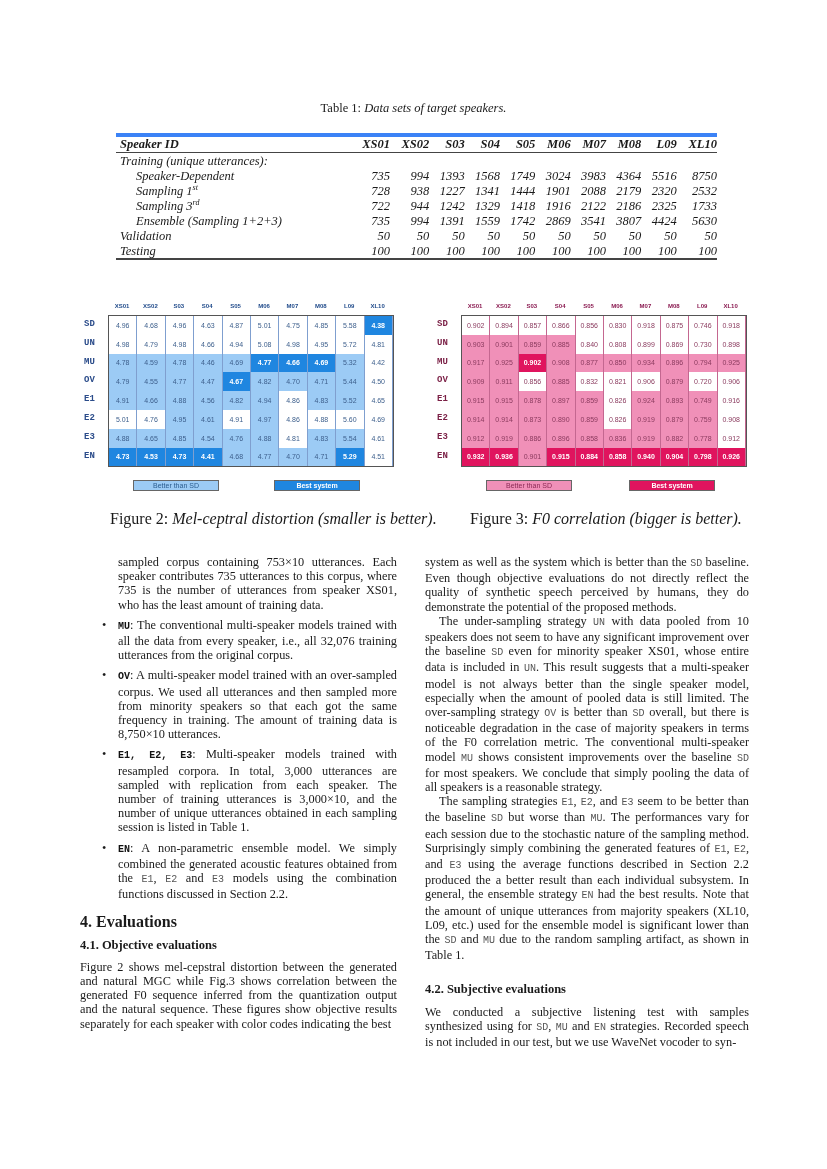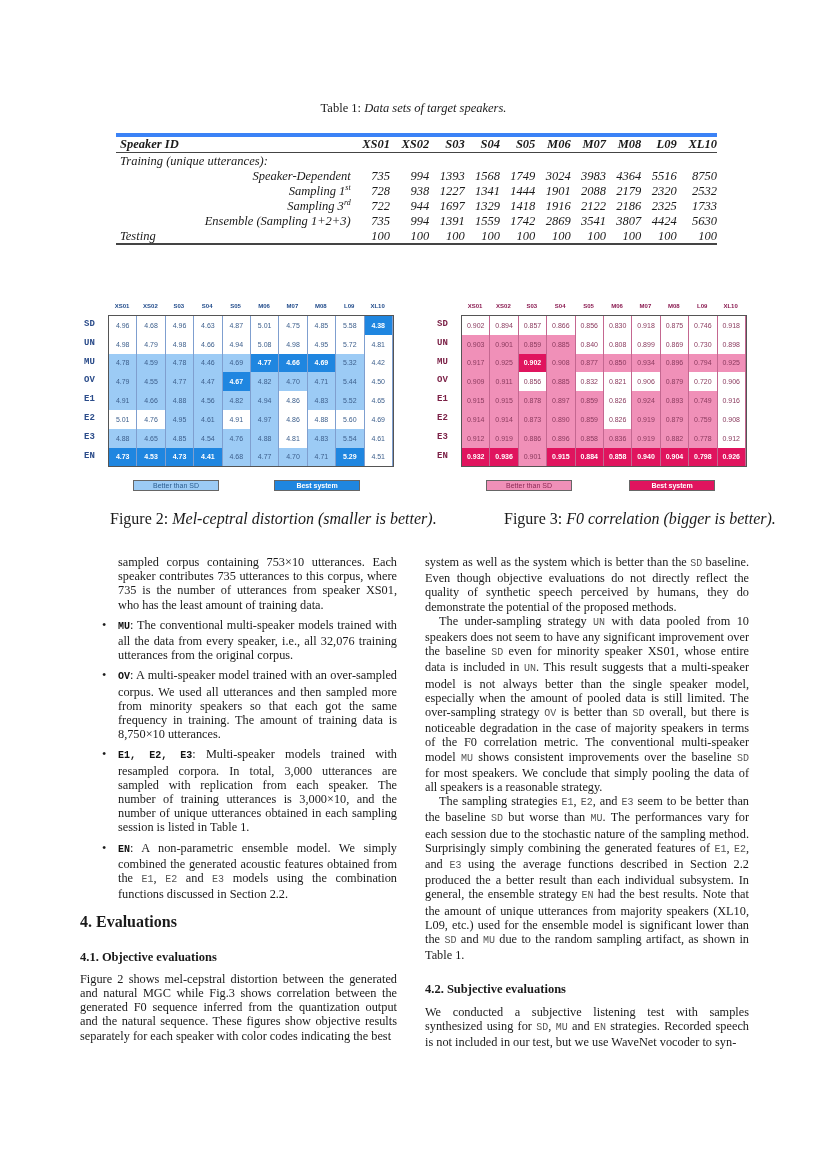--- a/index.html
+++ b/index.html
@@ -11,21 +11,21 @@
   
   #t1cap { position:absolute; top:101px; left:0; width:827px; text-align:center; font-size:12.5px; }
   #t1cap i { font-style:italic; }
   #t1 { position:absolute; top:133px; left:116px; width:601px; border-collapse:collapse; font-size:12.5px; }
   #t1 { border-top:4px solid #3b82f6;font-style:italic; }
   #t1 thead tr { border-top:1px solid #444; }
   #t1 th { font-weight:bold; text-align:right; padding:0 0 0 0; height:15px; border-bottom:1px solid #444; }
   #t1 th.first { text-align:left; padding-left:4px; }
   #t1 td { text-align:right; height:15px; padding:0; line-height:14px; }
   #t1 td.lab { text-align:left; padding-left:4px; }
-  #t1 td.ind { padding-left:20px;text-align:right; }
+  #t1 td.ind { padding-left:20px; }
   #t1 tbody tr:last-child td { border-bottom:2px solid #444; }
   sup { font-size:8px; line-height:0; }
 
   
   .hm { position:absolute; top:300px; }
   .hm .colh { position:absolute; top:3px; font-family:"Liberation Sans", sans-serif; font-size:6px; font-weight:bold; text-align:center; width:28px; }
   .hm .rowh { position:absolute; left:0; font-family:"Liberation Mono", monospace; font-weight:bold; font-size:9px; width:18px; }
   .hm .grid { position:absolute; top:15px; left:24px; border:1px solid #555; display:grid; grid-template-columns:repeat(10, 28.4px); grid-template-rows:repeat(8, 18.8px); }
   .hm .cell { font-family:"Liberation Sans", sans-serif; font-size:7px; display:flex; align-items:center; justify-content:center; box-sizing:border-box; }
   .lg { position:absolute; height:11px; font-family:"Liberation Sans", sans-serif; font-size:7px; display:flex; align-items:center; justify-content:center; box-sizing:border-box; border:1px solid #666; }
@@ -50,21 +50,21 @@
   
   .col { position:absolute; font-size:12.3px; line-height:14.2px; text-align:justify; }
   .col p { margin:0; }
   #left { left:80px; top:555px; width:317px; }
   #right { left:425px; top:555px; width:324px; }
   .indent { text-indent:14px; }
   ul { margin:0; padding:0; list-style:none; }
   ul li { position:relative; padding-left:38px; margin-top:6px; }
   ul li .bul { position:absolute; left:22px; top:0; }
   h2 { font-size:16px; text-align:left; margin:14px 0 4px 0; font-weight:bold; }
-  h3 { font-size:12.5px; margin:20px 0 8px 0; font-weight:bold; }
+  h3 { font-size:12.5px; margin:8px 0 8px 0; font-weight:bold; }
   h3.gap { margin-top:20px; }
 </style>
 </head>
 <body>
 
 <div id="t1cap">
   <span>Table 1:</span>
   <i>Data sets of target speakers.</i>
 </div>
 <table id="t1">
@@ -110,41 +110,54 @@
         <td>1901</td>
         <td>2088</td>
         <td>2179</td>
         <td>2320</td>
         <td>2532</td>
       </tr>
       <tr>
         <td class="lab ind"><span>Sampling 3</span><sup>rd</sup></td>
         <td>722</td>
         <td>944</td>
-        <td>1697</td>
+        <td>1242</td>
         <td>1329</td>
         <td>1418</td>
         <td>1916</td>
         <td>2122</td>
         <td>2186</td>
         <td>2325</td>
         <td>1733</td>
       </tr>
       <tr>
         <td class="lab ind"><span>Ensemble (Sampling 1+2+3)</span></td>
         <td>735</td>
         <td>994</td>
         <td>1391</td>
         <td>1559</td>
         <td>1742</td>
         <td>2869</td>
         <td>3541</td>
         <td>3807</td>
         <td>4424</td>
         <td>5630</td>
+      </tr>
+      <tr>
+        <td class="lab"><span>Validation</span></td>
+        <td>50</td>
+        <td>50</td>
+        <td>50</td>
+        <td>50</td>
+        <td>50</td>
+        <td>50</td>
+        <td>50</td>
+        <td>50</td>
+        <td>50</td>
+        <td>50</td>
       </tr>
       <tr>
         <td class="lab"><span>Testing</span></td>
         <td>100</td>
         <td>100</td>
         <td>100</td>
         <td>100</td>
         <td>100</td>
         <td>100</td>
         <td>100</td>
@@ -361,21 +374,21 @@
     <div class="rowh" style="top: 37.8px;">UN</div>
     <div class="rowh" style="top: 56.6px;">MU</div>
     <div class="rowh" style="top: 75.4px;">OV</div>
     <div class="rowh" style="top: 94.2px;">E1</div>
     <div class="rowh" style="top: 113px;">E2</div>
     <div class="rowh" style="top: 131.8px;">E3</div>
     <div class="rowh" style="top: 150.6px;">EN</div>
   </div>
 <div class="lg" style="left:486px; top:480px; width:86px; background:#f090b8; color:#8a2a55;">Better than SD</div>
 <div class="lg" style="left:629px; top:480px; width:86px; background:#e0145e; color:#fff; font-weight:bold;">Best system</div>
-<div class="figcap" style="left:504px;">
+<div class="figcap" style="left:470px;">
   <span>Figure 3:</span>
   <i>F0 correlation (bigger is better).</i>
 </div>
 
 <div class="col" id="left">
   <p style="padding-left:38px;">sampled corpus containing 753×10 utterances.  Each speaker contributes 735 utterances to this corpus, where 735 is the number of utterances from speaker XS01, who has the least amount of training data.</p>
   <ul>
     <li><span class="bul">•</span><span class="monob">MU</span><span>: The conventional multi-speaker models trained with all the data from every speaker, i.e., all 32,076 training utterances from the original corpus.</span></li>
     <li><span class="bul">•</span><span class="monob">OV</span><span>: A multi-speaker model trained with an over-sampled corpus. We used all utterances and then sampled more from minority speakers so that each got the same frequency in training.  The amount of training data is 8,750×10 utterances.</span></li>
     <li><span class="bul">•</span><span class="monob">E1, E2, E3</span><span>: Multi-speaker models trained with resampled corpora. In total, 3,000 utterances are sampled with replication from each speaker.  The number of training utterances is 3,000×10, and the number of unique utterances obtained in each sampling session is listed in Table 1.</span></li>

